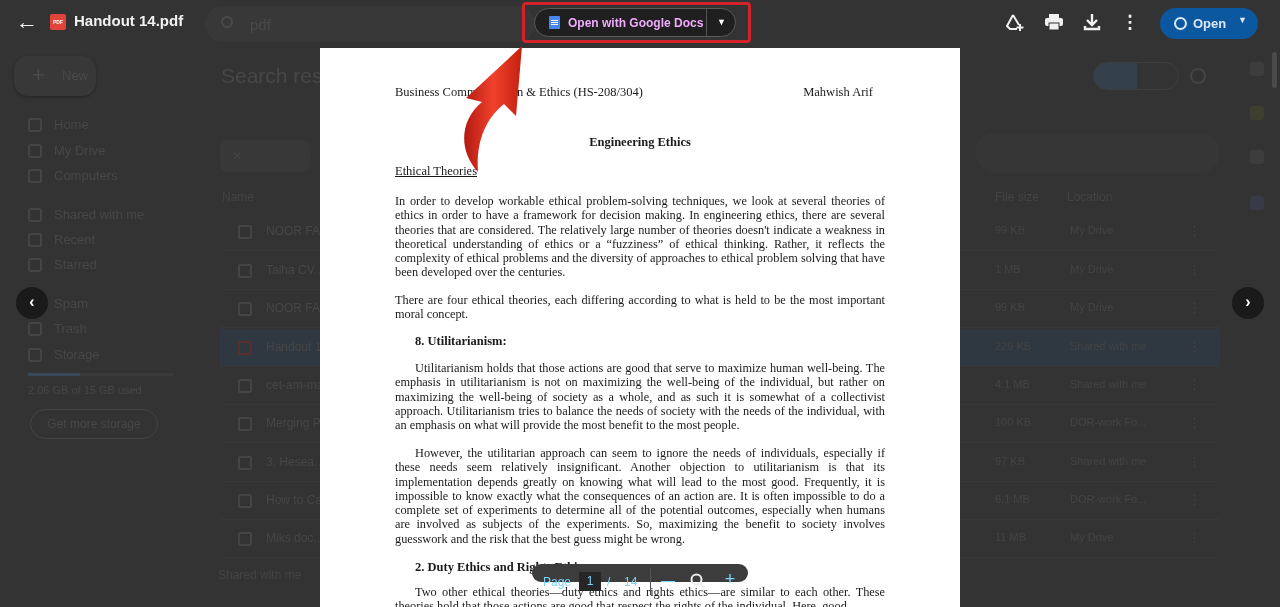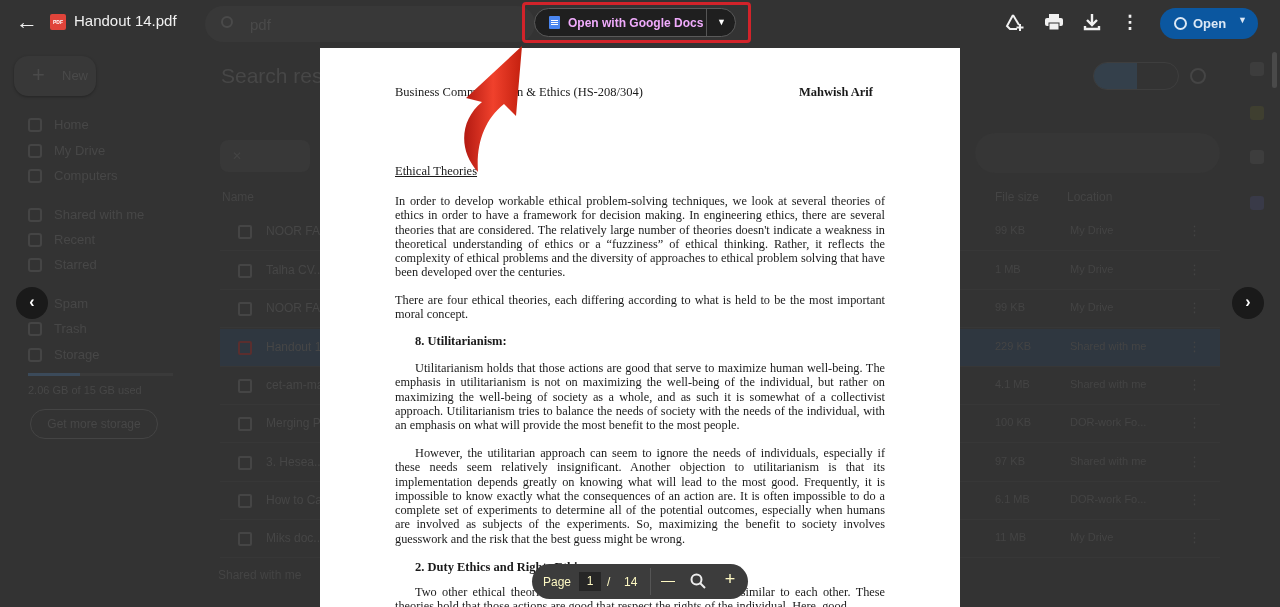--- a/index.html
+++ b/index.html
@@ -35,52 +35,52 @@
   .bg-viewtoggle { position: absolute; left: 1093px; top: 62px; width: 86px; height: 28px; border-radius: 14px; border: 1px solid #3e3e3e; }
   .bg-viewtoggle div { width: 43px; height: 26px; border-radius: 14px 0 0 14px; background: #34404b; }
   .bg-info { position: absolute; left: 1190px; top: 68px; width: 16px; height: 16px; border-radius: 50%; border: 2px solid #454545; }
   .bg-rail { position: absolute; left: 1250px; width: 14px; height: 14px; border-radius: 3px; background: #3d3d3d; }
   .bg-scroll { position: absolute; left: 1272px; top: 52px; width: 5px; height: 36px; border-radius: 3px; background: #4a4a4a; }
 
   
   .topbar { position: absolute; left: 0; top: 0; width: 1280px; height: 46px; }
   .back-btn { position: absolute; left: 12px; top: 8px; width: 30px; height: 30px; color: #f1f1f1; font-size: 22px; line-height: 28px; text-align: center; }
   .pdf-badge { position: absolute; left: 50px; top: 14px; width: 16px; height: 16px; background: #e0443a; border-radius: 2px; color: #fff; font-size: 5px; font-weight: bold; text-align: center; line-height: 16px; }
-  .file-title { position: absolute; left: 74px; top: 12px; color: #f1f1f1; font-size: 15px; font-weight: normal; }
+  .file-title { position: absolute; left: 74px; top: 12px; color: #f1f1f1; font-size: 15px; font-weight: bold; }
   .highlight-box { position: absolute; left: 522px; top: 2px; width: 229px; height: 41px; border: 3px solid #d2232a; border-radius: 4px; }
   .open-btn { position: absolute; left: 534px; top: 8px; width: 202px; height: 29px; border-radius: 15px; background: #1f1f1f; border: 1px solid #5a5a5a; }
   .open-btn .main { position: absolute; left: 0; top: 0; width: 171px; height: 27px; }
   .open-btn .doc-icon { position: absolute; left: 14px; top: 7px; width: 11px; height: 13px; background: #4a86f0; border-radius: 1px; }
   .open-btn .doc-icon::before { content: ""; position: absolute; left: 2px; top: 4px; width: 7px; height: 1px; background: #fff; box-shadow: 0 2px 0 #fff, 0 4px 0 #fff; }
   .open-btn .lbl { position: absolute; left: 33px; top: 7px; font-size: 12px; color: #f0abfc; font-weight: bold; }
   .open-btn .sep { position: absolute; left: 171px; top: 0; width: 1px; height: 27px; background: #555; }
   .open-btn .dd { position: absolute; left: 172px; top: 0; width: 29px; height: 27px; color: #fff; font-size: 9px; text-align: center; line-height: 27px; }
   .tb-icon { position: absolute; top: 12px; width: 22px; height: 22px; color: #f1f1f1; text-align: center; }
   .share-btn { position: absolute; left: 1160px; top: 8px; width: 98px; height: 31px; border-radius: 16px; background: #0b57a0; color: #dce8f5; }
   .share-btn .globe { position: absolute; left: 14px; top: 9px; width: 13px; height: 13px; border-radius: 50%; border: 2px solid #dce8f5; }
   .share-btn .lbl { position: absolute; left: 33px; top: 8px; font-size: 13px; font-weight: bold; }
   .share-btn .dd { position: absolute; left: 78px; top: 7px; font-size: 9px; }
 
   
   .page { position: absolute; left: 320px; top: 48px; width: 640px; height: 570px; background: #ffffff; font-family: "Liberation Serif", serif; color: #1a1a1a; overflow: hidden; }
   .hdr-left { position: absolute; left: 75px; top: 37px; font-size: 12.5px; }
-  .hdr-right { position: absolute; right: 87px; top: 37px; font-size: 12.5px; font-weight: bold; }
+  .hdr-right { position: absolute; right: 87px; top: 37px; font-size: 12.5px; }
   .doc-title { position: absolute; left: 0; width: 640px; top: 87px; text-align: center; font-size: 12.5px; font-weight: bold; }
   .sec-title { position: absolute; left: 75px; top: 116px; font-size: 12.5px; font-weight: normal; text-decoration: underline; }
   .para { position: absolute; left: 75px; width: 490px; font-size: 12.3px; line-height: 14.3px; text-align: justify; }
   .sub-h { position: absolute; left: 95px; font-size: 12.5px; font-weight: bold; }
 
   
   .arrow { position: absolute; left: 440px; top: 40px; width: 100px; height: 140px; }
 
   
   .nav-circle { position: absolute; width: 32px; height: 32px; border-radius: 50%; background: #1a1a1a; color: #fff; font-size: 16px; text-align: center; line-height: 30px; font-weight: bold; }
 
   
-  .pager { position: absolute; left: 532px; top: 564px; width: 216px; height: 35px; border-radius: 18px; background: #3c3c3c; color: #fef9c3; }
+  .pager { position: absolute; left: 532px; top: 564px; width: 216px; height: 18px; border-radius: 18px; background: #3c3c3c; color: #7dd3fc; }
   .pager .pl { position: absolute; left: 11px; top: 11px; font-size: 12px; }
   .pager .pn { position: absolute; left: 47px; top: 8px; width: 22px; height: 19px; background: #262626; font-size: 12px; text-align: center; line-height: 19px; }
   .pager .slash { position: absolute; left: 75px; top: 11px; font-size: 12px; }
   .pager .tot { position: absolute; left: 92px; top: 11px; font-size: 12px; }
   .pager .sep { position: absolute; left: 118px; top: 4px; width: 1px; height: 27px; background: #555; }
   .pager .zm { position: absolute; top: 5px; font-size: 18px; width: 24px; text-align: center; }
 </style>
 </head>
 <body>
 
@@ -231,20 +231,21 @@
   <div class="share-btn">
     <span class="globe"></span>
     <span class="lbl">Open</span>
     <span class="dd">▼</span>
   </div>
 </div>
 
 <div class="page">
   <div class="hdr-left">Business Communication &amp; Ethics (HS-208/304)</div>
   <div class="hdr-right">Mahwish Arif</div>
+  <div class="doc-title">Engineering Ethics</div>
   <div class="sec-title">Ethical Theories</div>
   <div class="para" style="top:146px">In order to develop workable ethical problem-solving techniques, we look at several theories of ethics in order to have a framework for decision making. In engineering ethics, there are several theories that are considered. The relatively large number of theories doesn't indicate a weakness in theoretical understanding of ethics or a “fuzziness” of ethical thinking. Rather, it reflects the complexity of ethical problems and the diversity of approaches to ethical problem solving that have been developed over the centuries.</div>
   <div class="para" style="top:245px">There are four ethical theories, each differing according to what is held to be the most important moral concept.</div>
   <div class="sub-h" style="top:286px">8.  Utilitarianism:</div>
   <div class="para" style="top:313px;text-indent:20px">Utilitarianism holds that those actions are good that serve to maximize human well-being. The emphasis in utilitarianism is not on maximizing the well-being of the individual, but rather on maximizing the well-being of society as a whole, and as such it is somewhat of a collectivist approach. Utilitarianism tries to balance the needs of society with the needs of the individual, with an emphasis on what will provide the most benefit to the most people.</div>
   <div class="para" style="top:398px;text-indent:20px">However, the utilitarian approach can seem to ignore the needs of individuals, especially if these needs seem relatively insignificant. Another objection to utilitarianism is that its implementation depends greatly on knowing what will lead to the most good. Frequently, it is impossible to know exactly what the consequences of an action are. It is often impossible to do a complete set of experiments to determine all of the potential outcomes, especially when humans are involved as subjects of the experiments. So, maximizing the benefit to society involves guesswork and the risk that the best guess might be wrong.</div>
   <div class="sub-h" style="top:512px">2.  Duty Ethics and Rights Ethics:</div>
   <div class="para" style="top:537px;text-indent:20px">Two other ethical theories—duty ethics and rights ethics—are similar to each other. These theories hold that those actions are good that respect the rights of the individual. Here, good</div>
 </div>
 

